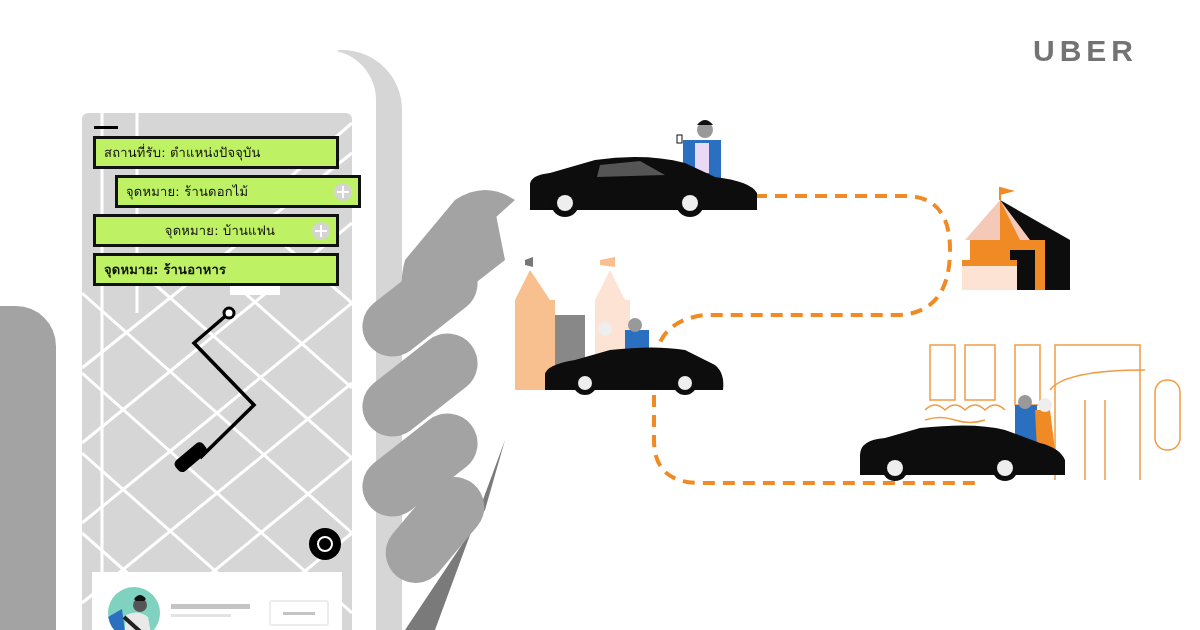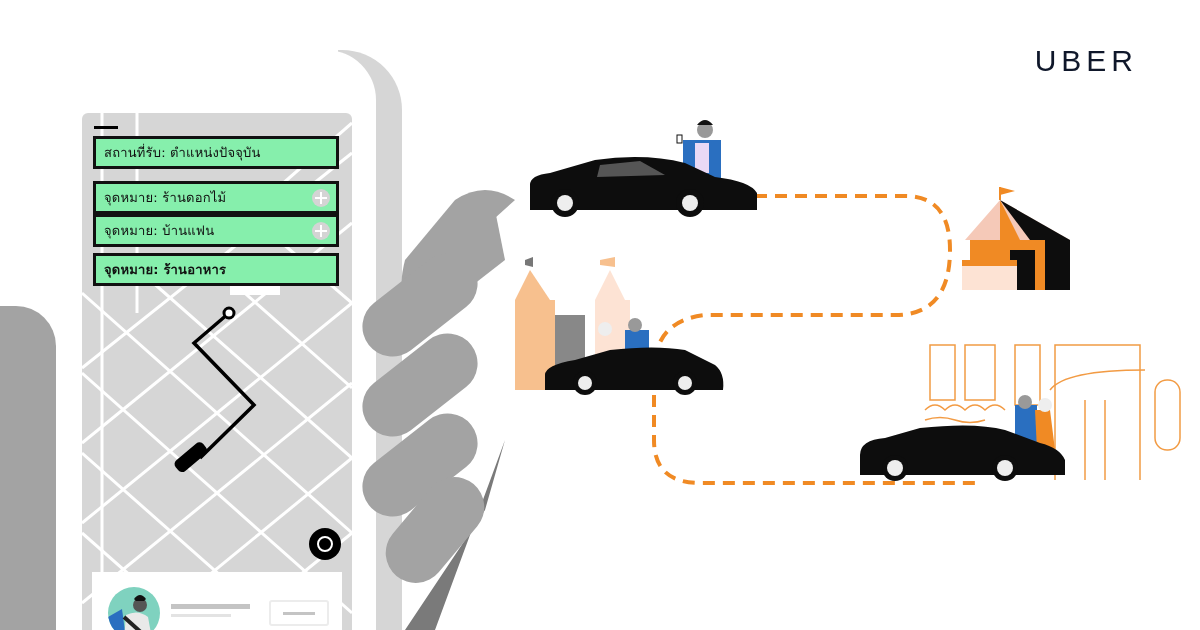--- a/index.html
+++ b/index.html
@@ -6,34 +6,34 @@
   body{width:1200px;height:630px;overflow:hidden;background:#ffffff;position:relative;font-family:"DejaVu Sans",sans-serif;}
   .abs{position:absolute;}
   
   .thumb-left{left:0;top:306px;width:56px;height:324px;background:#a3a3a3;border-top-right-radius:40px;}
   
   .phone-edge{left:338px;top:50px;width:64px;height:580px;background:#d6d6d6;border-top-right-radius:60px;}
   .phone-face{left:56px;top:50px;width:320px;height:580px;background:#fff;border-top-right-radius:50px;}
   .screen{left:82px;top:113px;width:270px;height:517px;background:#d6d6d6;border-radius:6px 6px 0 0;overflow:hidden;}
   .map-svg{position:absolute;left:0;top:0;}
   .menu-line{left:94px;top:126px;width:24px;height:3px;background:#000;}
-  .field{position:absolute;left:93px;width:246px;height:33px;background:#86efac;border:3px solid #111;box-sizing:border-box;display:flex;align-items:center;padding-left:8px;font-size:13px;color:#111;letter-spacing:0.2px;}
+  .field{position:absolute;left:93px;width:246px;height:33px;background:#bef264;border:3px solid #111;box-sizing:border-box;display:flex;align-items:center;padding-left:8px;font-size:13px;color:#111;letter-spacing:0.2px;}
   .plus{position:absolute;right:6px;top:5px;width:18px;height:18px;border-radius:50%;background:#d4d4d4;}
   .plus:before,.plus:after{content:"";position:absolute;background:#fff;}
   .plus:before{left:8px;top:3px;width:2px;height:12px;}
   .plus:after{left:3px;top:8px;width:12px;height:2px;}
   .locate{left:309px;top:528px;width:32px;height:32px;border-radius:50%;background:#000;}
   .locate:before{content:"";position:absolute;left:8px;top:8px;width:12px;height:12px;border:2px solid #fff;border-radius:50%;}
   .card{left:92px;top:572px;width:250px;height:58px;background:#fff;}
   .avatar{left:108px;top:587px;width:52px;height:52px;border-radius:50%;background:#7fd2bf;overflow:hidden;}
   .bar1{left:171px;top:604px;width:79px;height:5px;background:#c4c4c4;}
   .bar2{left:171px;top:614px;width:60px;height:3px;background:#e3e3e3;}
   .btn-ghost{left:269px;top:600px;width:60px;height:26px;border:2px solid #ececec;border-radius:3px;box-sizing:border-box;}
   .btn-ghost:before{content:"";position:absolute;left:12px;top:10px;width:32px;height:3px;background:#c4c4c4;}
-  .logo{right:62px;top:44px;font-size:30px;font-weight:normal;letter-spacing:5px;color:#0f172a;font-family:"Liberation Sans",sans-serif;}
+  .logo{right:62px;top:34px;font-size:30px;font-weight:bold;letter-spacing:5px;color:#737373;font-family:"Liberation Sans",sans-serif;}
 </style>
 </head>
 <body>
 
 <div class="abs thumb-left"></div>
 
 <div class="abs phone-edge"></div>
 <div class="abs phone-face"></div>
 
 <div class="abs screen">
@@ -61,25 +61,25 @@
     <circle cx="147" cy="200" r="5" fill="#fff" stroke="#000" stroke-width="3"></circle>
     <rect x="100" y="330" width="14" height="36" rx="5" fill="#000" transform="rotate(50 112 348)"></rect>
   </svg>
 </div>
 
 <div class="abs menu-line"></div>
 
 <div class="field" style="top:136px;">
   <span>สถานที่รับ: ตำแหน่งปัจจุบัน</span>
 </div>
-<div class="field" style="top:181px;">
+<div class="field" style="top:175px;margin-left:22px;">
   <span>จุดหมาย: ร้านดอกไม้</span>
   <span class="plus"></span>
 </div>
-<div class="field" style="top:214px;">
+<div class="field" style="top:214px;justify-content:center;">
   <span>จุดหมาย: บ้านแฟน</span>
   <span class="plus"></span>
 </div>
 <div class="field" style="top:253px;font-weight:bold;">
   <span>จุดหมาย: ร้านอาหาร</span>
 </div>
 
 <div class="abs locate"></div>
 
 <div class="abs card"></div>

